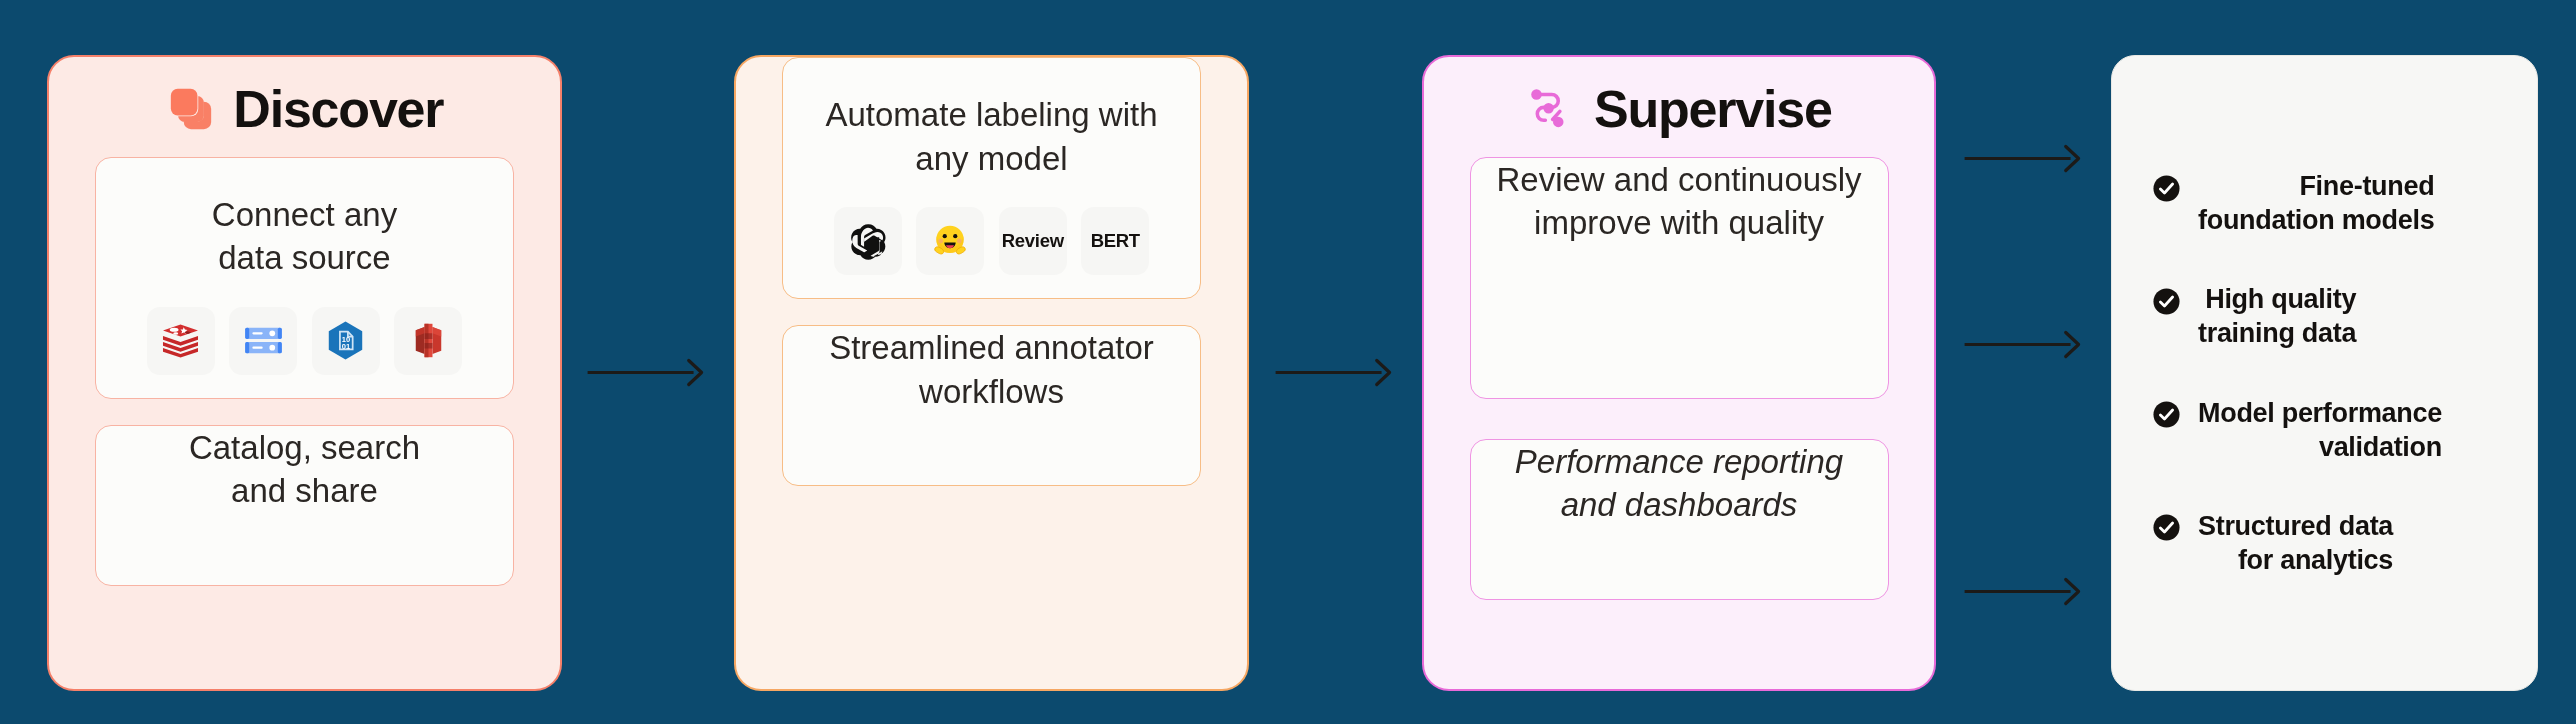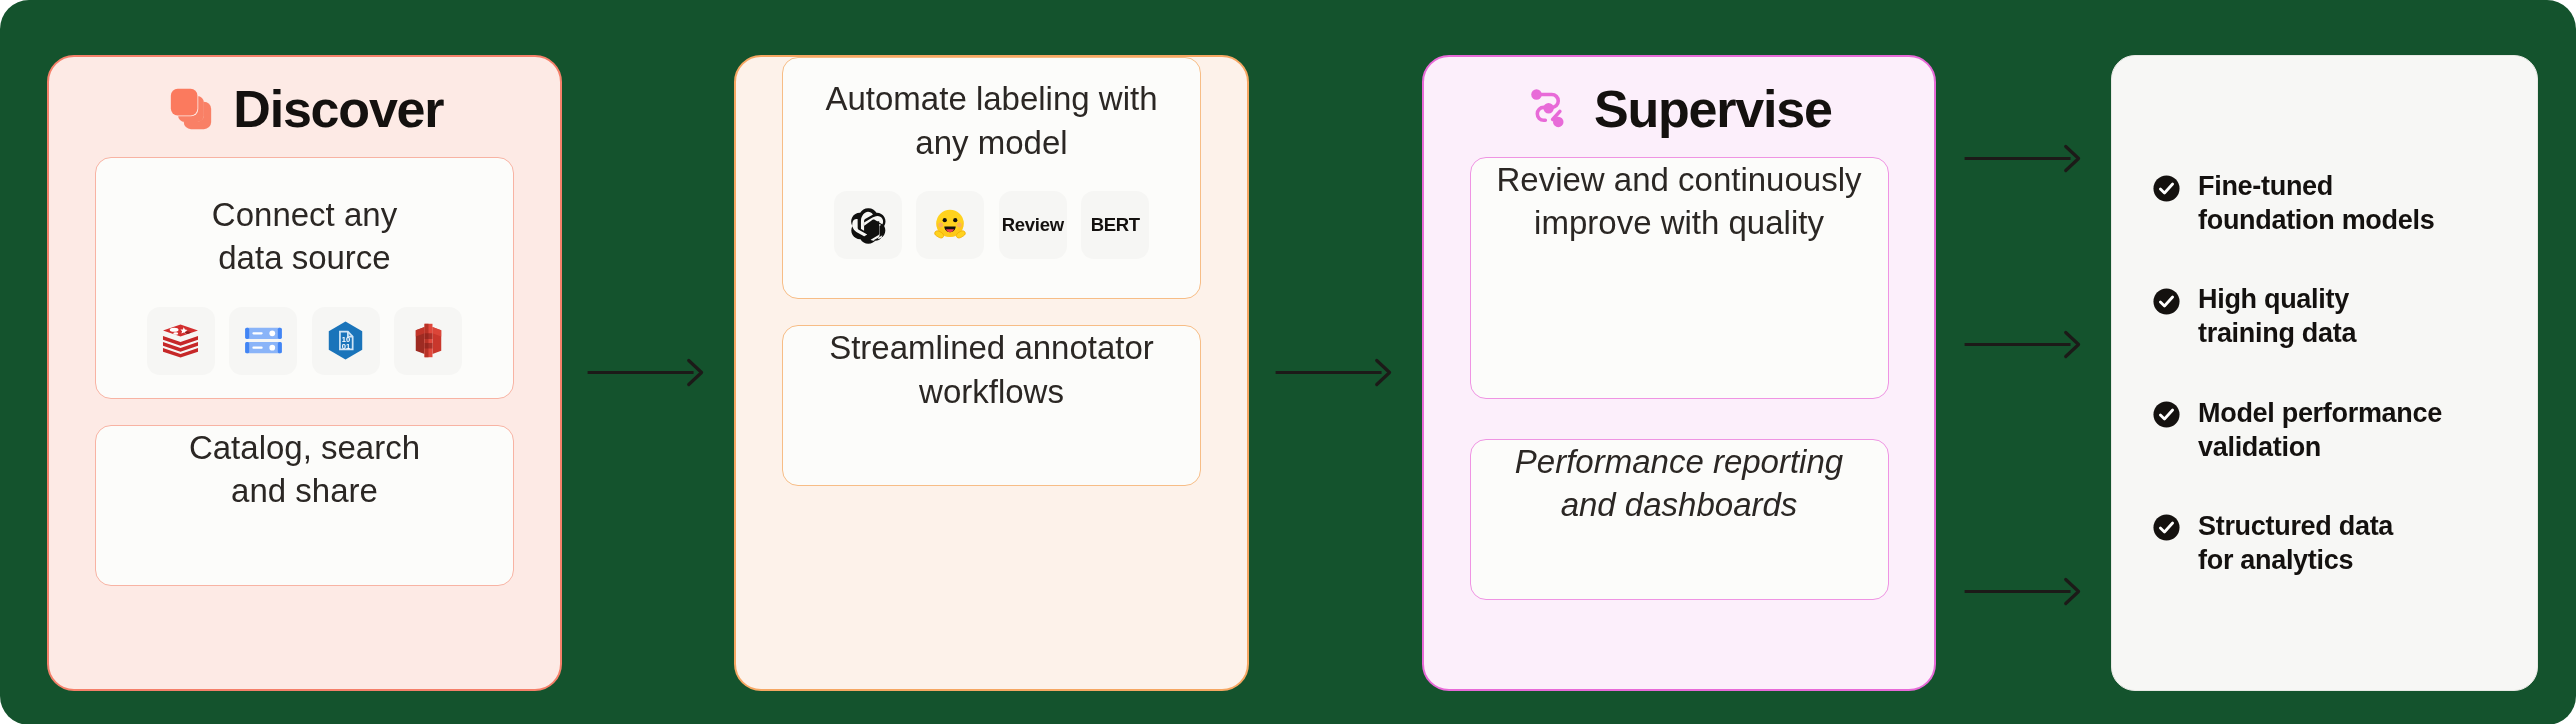--- a/index.html
+++ b/index.html
@@ -5,22 +5,21 @@
   * { box-sizing: border-box; margin: 0; padding: 0; }
   html, body {
     width: 2576px; height: 725px;
     background: #ffffff;
     font-family: "Liberation Sans", sans-serif;
     overflow: hidden;
   }
   .stage {
     position: relative;
     width: 2576px; height: 725px;
-    background: #14532d;
-    border-radius: 29px;
+    background: #0c4a6e;
   }
 
   
   .panel {
     position: absolute;
     border-radius: 27px;
     border-style: solid;
     border-width: 2.4px;
     display: flex;
     flex-direction: column;
@@ -85,21 +84,21 @@
   .card-text {
     font-size: 33px;
     line-height: 1.32;
     color: #2b2724;
     text-align: center;
     font-weight: 400;
   }
 
   .card-top-d { height: 242px; justify-content: flex-start; padding-top: 35px; }
   .card-bot-d { height: 161px; margin-top: 26px; }
-  .card-top-s { height: 242px; justify-content: flex-start; padding-top: 19px; }
+  .card-top-s { height: 242px; justify-content: flex-start; padding-top: 35px; }
   .card-bot-s { height: 161px; margin-top: 26px; }
   .card-top-p { height: 242px; }
   .card-bot-p { height: 161px; margin-top: 40px; font-style: italic; }
 
   
   .chip-row { display: flex; gap: 14.5px; margin-top: 27px; }
   .chip {
     width: 68px; height: 68px;
     background: #f6f6f4;
     border-radius: 13px;
@@ -118,20 +117,21 @@
   
   .arrow { position: absolute; }
   .arrow svg { display: block; }
 
   
   .outcome-list {
     display: flex;
     flex-direction: column;
     gap: 45px;
     padding-left: 39px;
+    text-align: right;
   }
   .outcome {
     display: flex;
     align-items: flex-start;
     gap: 16px;
   }
   .check-icon { flex: 0 0 auto; margin-top: 3.2px; }
   .outcome-text {
     font-size: 27px;
     font-weight: 700;

